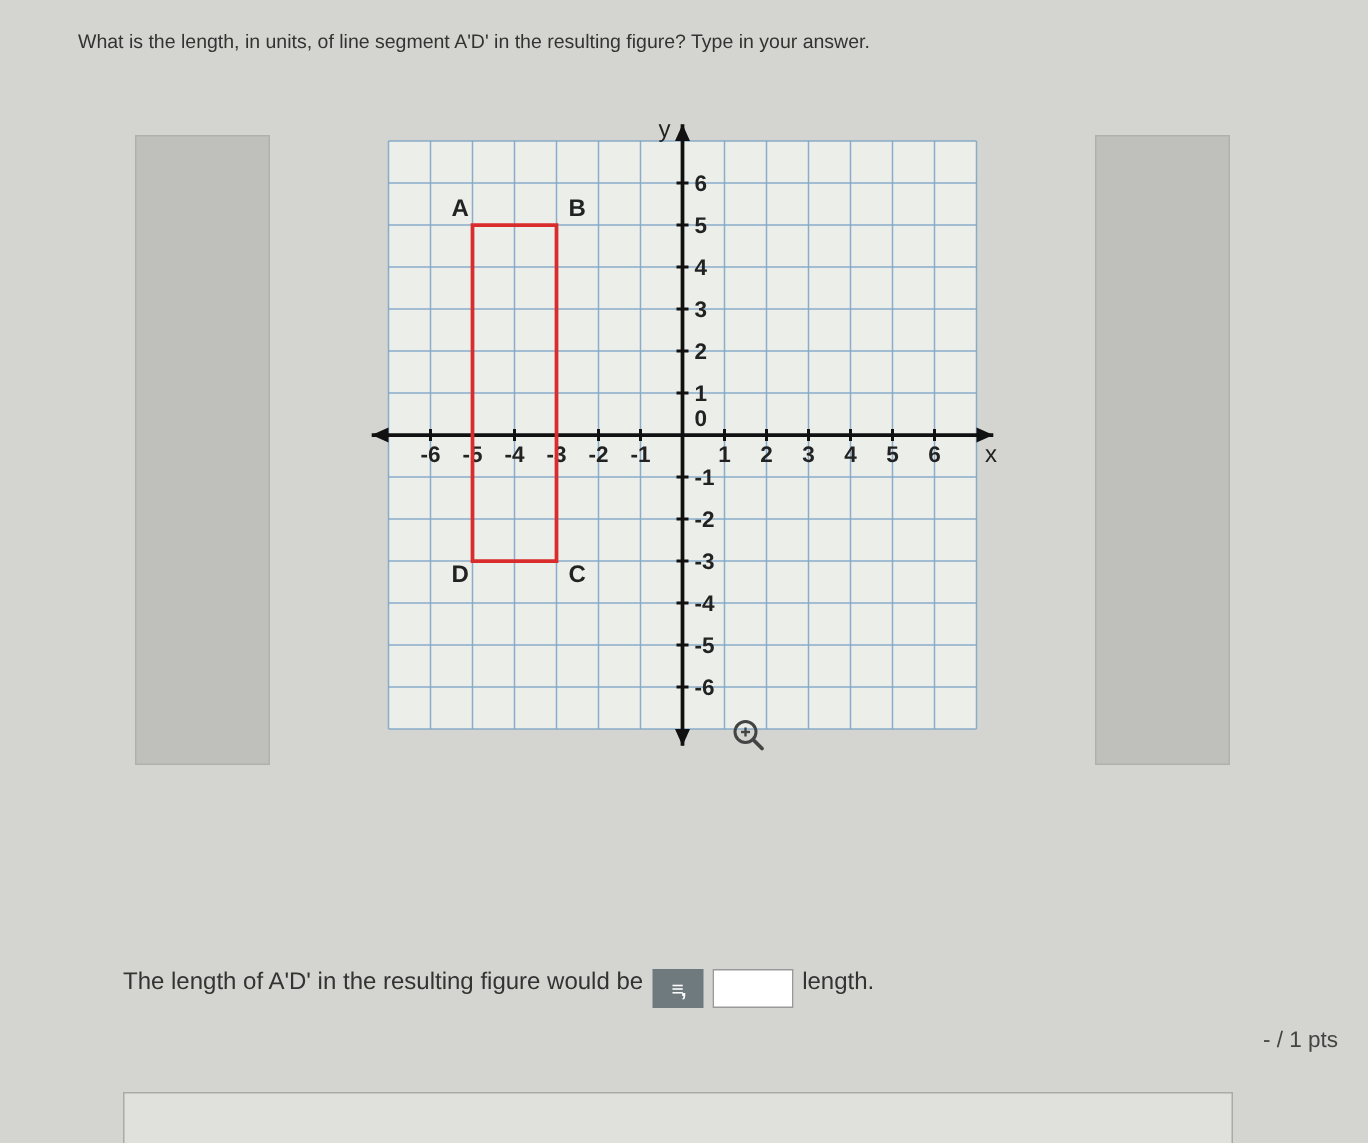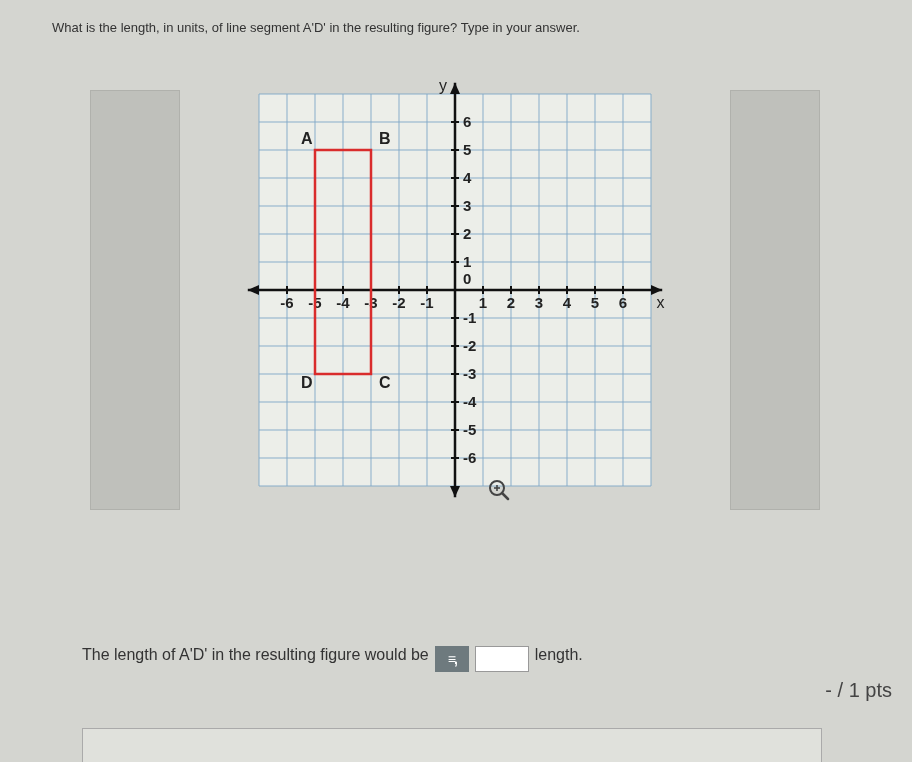--- a/index.html
+++ b/index.html
@@ -42,21 +42,21 @@
     position: absolute;
     left: 130px;
     top: 0;
     width: 470px;
     height: 440px;
   }
   .points-row {
     position: absolute;
     bottom: 60px;
     right: 20px;
-    font-size: 20px;
+    font-size: 15px;
     color: #444;
   }
   .answer-line {
     position: absolute;
     left: 82px;
     bottom: 90px;
     font-size: 16px;
     color: #333;
     display: flex;
     gap: 6px;

